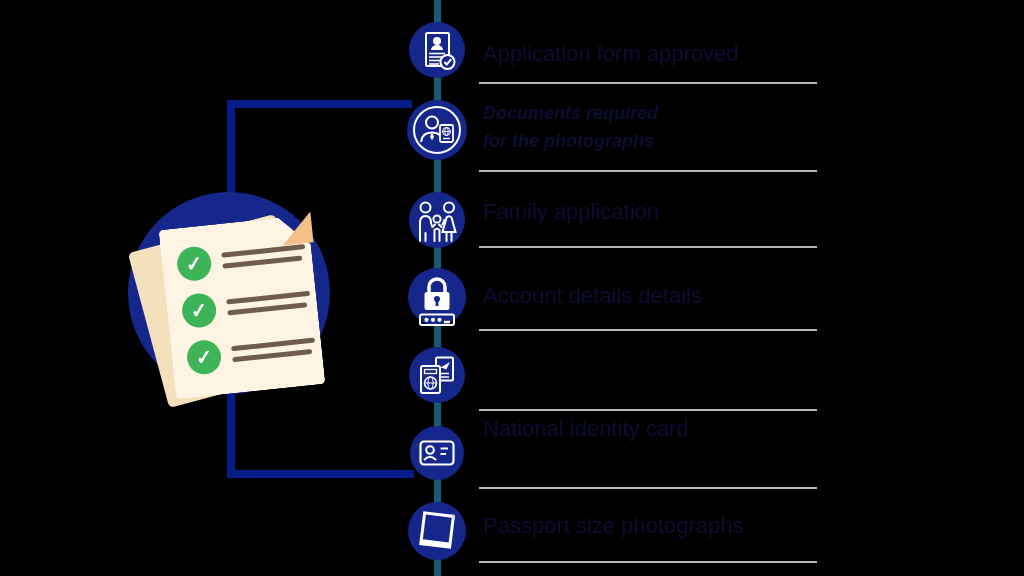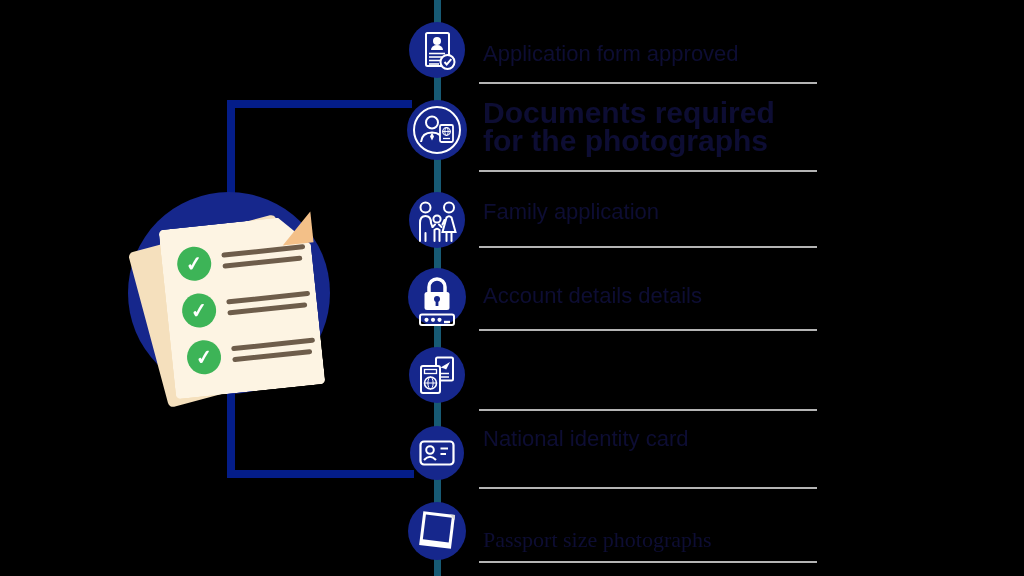--- a/index.html
+++ b/index.html
@@ -33,21 +33,21 @@
               color:#ffffff;display:flex;align-items:center;justify-content:center;
               font-size:20px;font-weight:bold;flex:0 0 auto;}
   .chk-lines{display:flex;flex-direction:column;gap:6px;}
   .chk-line{height:5px;border-radius:3px;background:#6e5d4b;}
   .chk-line.l1{width:84px;}
   .chk-line.l2{width:80px;}
   
   .ul{left:479px;width:338px;height:2px;background:#b4b4b4;z-index:2;}
   
   .lbl{left:483px;color:#0d0d33;font-size:22px;z-index:2;white-space:nowrap;}
-  .lbl-big{font-size:30px;font-weight:bold;line-height:28px;}
+  .lbl-big{font-size:18px;font-weight:bold;line-height:28px;font-style:italic;}
 </style>
 </head>
 <body>
 
 <div id="stage">
 
   <div class="abs bracket" style="left:227px;top:100px;width:185px;height:8px;"></div>
   <div class="abs bracket" style="left:227px;top:100px;width:8px;height:95px;"></div>
   <div class="abs bracket" style="left:227px;top:388px;width:8px;height:90px;"></div>
   <div class="abs bracket" style="left:227px;top:470px;width:187px;height:8px;"></div>
@@ -170,28 +170,28 @@
 
   <div class="abs disc" style="left:410px;top:426px;width:54px;height:54px;">
     <svg viewBox="0 0 54 54">
       <rect x="10.5" y="15.5" width="33" height="23" rx="3.5" fill="none" stroke="#fff" stroke-width="2.2"></rect>
       <circle cx="20" cy="24" r="3.8" fill="none" stroke="#fff" stroke-width="2"></circle>
       <path d="M14,34 q6,-6.5 12,0" fill="none" stroke="#fff" stroke-width="2"></path>
       <line x1="30.5" y1="22.5" x2="38" y2="22.5" stroke="#fff" stroke-width="2"></line>
       <line x1="30.5" y1="28" x2="36" y2="28" stroke="#fff" stroke-width="2"></line>
     </svg>
   </div>
-  <div class="abs lbl" style="top:426px;">National identity card</div>
+  <div class="abs lbl" style="top:416px;">National identity card</div>
   <div class="abs ul" style="top:487px;"></div>
 
   <div class="abs disc" style="left:408px;top:502px;width:58px;height:58px;">
     <svg viewBox="0 0 58 58">
       <g transform="rotate(7 29 29)">
         <rect x="13" y="11" width="32" height="34" fill="#fff"></rect>
         <path d="M45,11 l0,5 l-5,-5 z" fill="#d8d8d8"></path>
         <rect x="16" y="14" width="26" height="25" fill="#16278c"></rect>
       </g>
     </svg>
   </div>
-  <div class="abs lbl" style="top:527px;font-family:Liberation Serif, serif;">Passport size photographs</div>
+  <div class="abs lbl" style="top:513px;">Passport size photographs</div>
   <div class="abs ul" style="top:561px;"></div>
 
 </div>
 
 </body></html>

